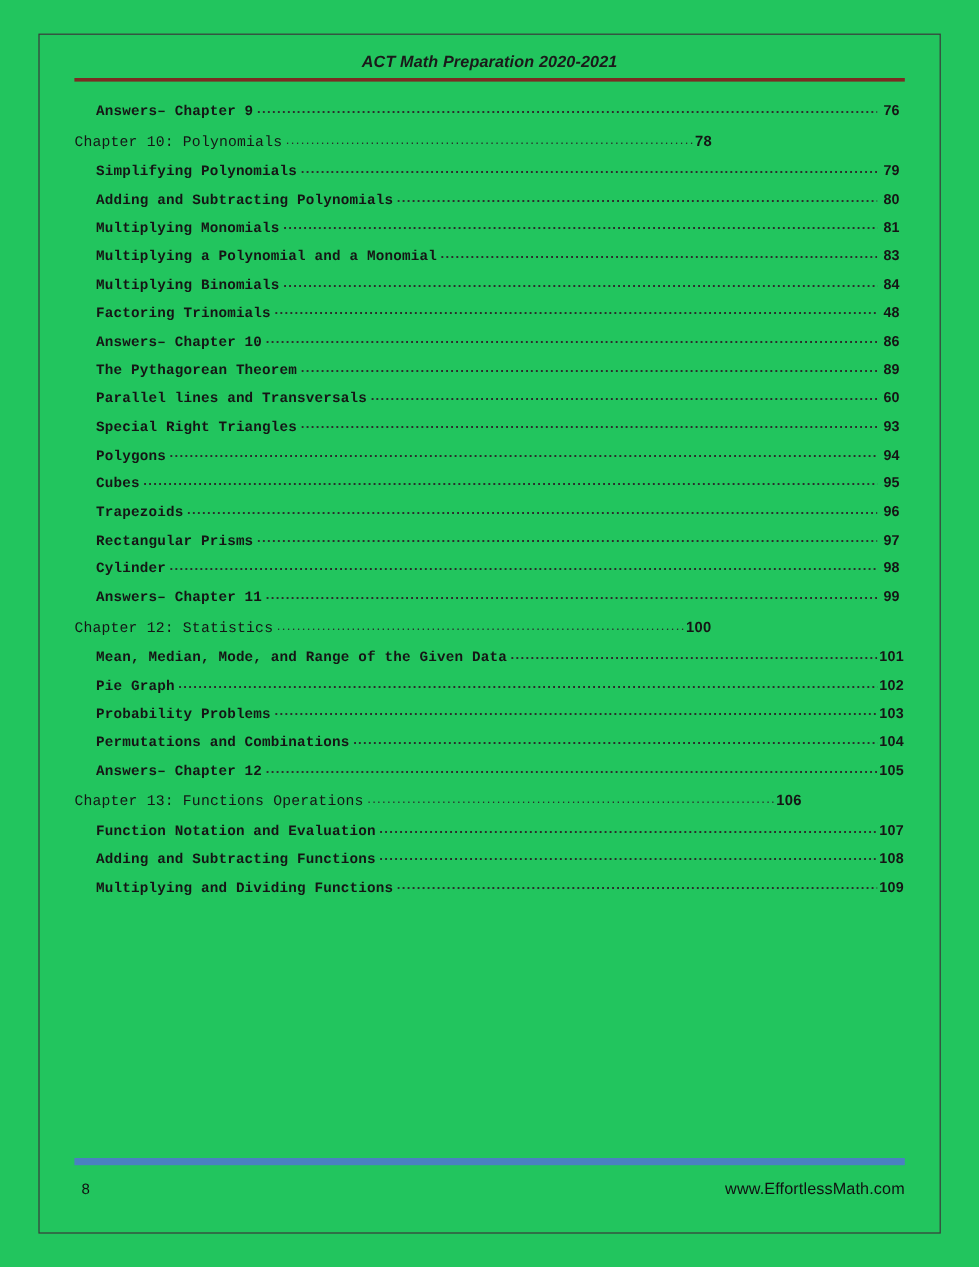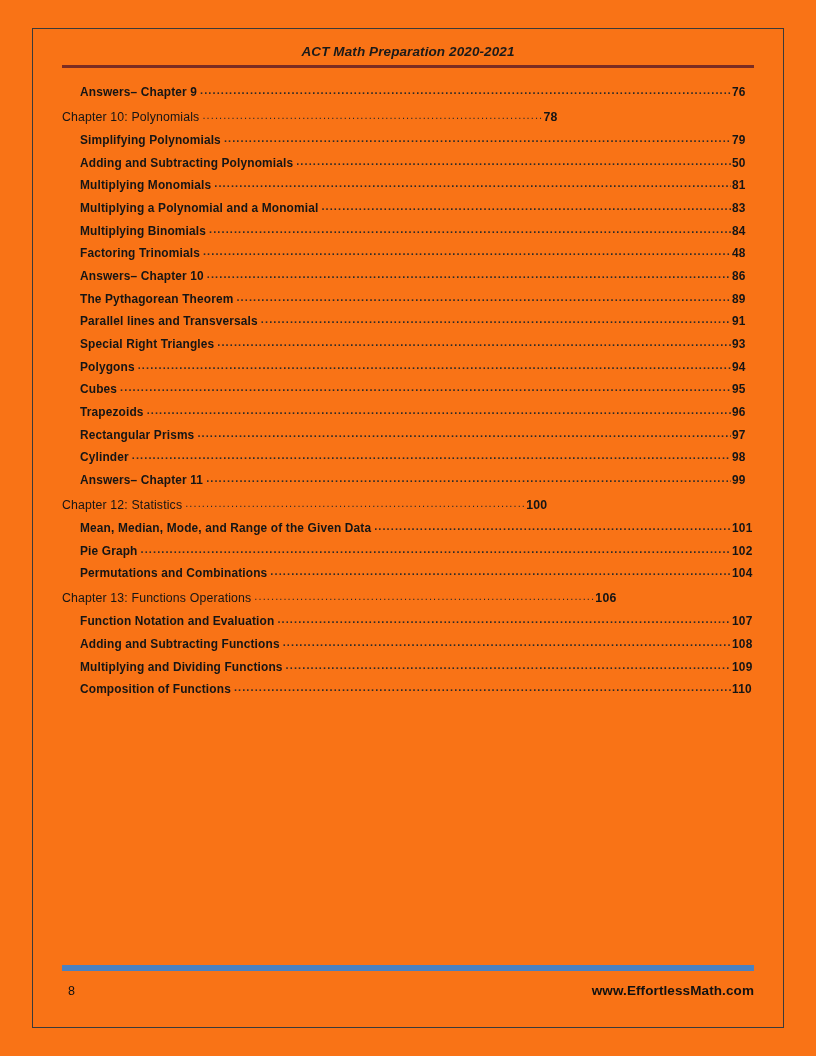--- a/index.html
+++ b/index.html
@@ -10,21 +10,21 @@
   body {
     width: 816px;
     height: 1056px;
     font-family: "Liberation Sans", sans-serif;
     -webkit-font-smoothing: antialiased;
   }
   .page {
     position: relative;
     width: 816px;
     height: 1056px;
-    background: #f97316;
+    background: #22c55e;
     box-sizing: border-box;
   }
   .page-border {
     position: absolute;
     left: 32px;
     top: 28px;
     right: 32px;
     bottom: 28px;
     border: 1px solid #3a3a3a;
     box-sizing: border-box;
@@ -69,37 +69,38 @@
   .toc-row.level-section {
     margin-top: 9px;
     margin-bottom: 9px;
     padding-left: 18px;
     font-weight: bold;
     font-size: 11.9px;
   }
   .toc-title {
     flex: 0 0 auto;
     letter-spacing: 0.15px;
+    font-family: Liberation Mono, monospace;
   }
   .toc-dots {
     flex: 1 1 auto;
     overflow: hidden;
     margin: 0 1px 0 3px;
     position: relative;
     top: -2px;
     color: #2b2b2b;
     letter-spacing: 1.1px;
     font-size: 11px;
   }
   .toc-dots::after {
     content: "........................................................................................................................................................................................................................";
   }
   .toc-page {
     flex: 0 0 auto;
-    text-align: left;
+    text-align: center;
     letter-spacing: 0.2px;
   }
   .level-chapter .toc-page {
     width: auto;
     font-weight: bold;
   }
   .level-section .toc-page {
     min-width: 22px;
   }
   
@@ -127,21 +128,21 @@
     align-items: baseline;
     justify-content: space-between;
   }
   .footer-page {
     font-size: 12.5px;
     color: #111;
     padding-left: 6px;
   }
   .footer-site {
     font-size: 13.5px;
-    font-weight: bold;
+    font-weight: normal;
     color: #111;
     letter-spacing: 0.1px;
   }
 </style>
 </head>
 <body>
 
 <div class="page">
   <div class="page-border"></div>
 
@@ -162,21 +163,21 @@
           <span class="spacer"></span>
         </div>
         <div class="toc-row level-section">
           <span class="toc-title">Simplifying Polynomials</span>
           <span class="toc-dots"></span>
           <span class="toc-page">79</span>
         </div>
         <div class="toc-row level-section">
           <span class="toc-title">Adding and Subtracting Polynomials</span>
           <span class="toc-dots"></span>
-          <span class="toc-page">50</span>
+          <span class="toc-page">80</span>
         </div>
         <div class="toc-row level-section">
           <span class="toc-title">Multiplying Monomials</span>
           <span class="toc-dots"></span>
           <span class="toc-page">81</span>
         </div>
         <div class="toc-row level-section">
           <span class="toc-title">Multiplying a Polynomial and a Monomial</span>
           <span class="toc-dots"></span>
           <span class="toc-page">83</span>
@@ -197,21 +198,21 @@
           <span class="toc-page">86</span>
         </div>
         <div class="toc-row level-section">
           <span class="toc-title">The Pythagorean Theorem</span>
           <span class="toc-dots"></span>
           <span class="toc-page">89</span>
         </div>
         <div class="toc-row level-section">
           <span class="toc-title">Parallel lines and Transversals</span>
           <span class="toc-dots"></span>
-          <span class="toc-page">91</span>
+          <span class="toc-page">60</span>
         </div>
         <div class="toc-row level-section">
           <span class="toc-title">Special Right Triangles</span>
           <span class="toc-dots"></span>
           <span class="toc-page">93</span>
         </div>
         <div class="toc-row level-section">
           <span class="toc-title">Polygons</span>
           <span class="toc-dots"></span>
           <span class="toc-page">94</span>
@@ -251,23 +252,33 @@
           <span class="toc-title">Mean, Median, Mode, and Range of the Given Data</span>
           <span class="toc-dots"></span>
           <span class="toc-page">101</span>
         </div>
         <div class="toc-row level-section">
           <span class="toc-title">Pie Graph</span>
           <span class="toc-dots"></span>
           <span class="toc-page">102</span>
         </div>
         <div class="toc-row level-section">
+          <span class="toc-title">Probability Problems</span>
+          <span class="toc-dots"></span>
+          <span class="toc-page">103</span>
+        </div>
+        <div class="toc-row level-section">
           <span class="toc-title">Permutations and Combinations</span>
           <span class="toc-dots"></span>
           <span class="toc-page">104</span>
+        </div>
+        <div class="toc-row level-section">
+          <span class="toc-title">Answers– Chapter 12</span>
+          <span class="toc-dots"></span>
+          <span class="toc-page">105</span>
         </div>
         <div class="toc-row level-chapter">
           <span class="toc-title">Chapter 13:  Functions Operations</span>
           <span class="toc-dots"></span>
           <span class="toc-page">106</span>
           <span class="spacer"></span>
         </div>
         <div class="toc-row level-section">
           <span class="toc-title">Function Notation and Evaluation</span>
           <span class="toc-dots"></span>
@@ -275,25 +286,20 @@
         </div>
         <div class="toc-row level-section">
           <span class="toc-title">Adding and Subtracting Functions</span>
           <span class="toc-dots"></span>
           <span class="toc-page">108</span>
         </div>
         <div class="toc-row level-section">
           <span class="toc-title">Multiplying and Dividing Functions</span>
           <span class="toc-dots"></span>
           <span class="toc-page">109</span>
-        </div>
-        <div class="toc-row level-section">
-          <span class="toc-title">Composition of Functions</span>
-          <span class="toc-dots"></span>
-          <span class="toc-page">110</span>
         </div>
       </div>
   </div>
 
   <div class="footer">
     <div class="footer-rule"></div>
     <div class="footer-row">
       <div class="footer-page">8</div>
       <div class="footer-site">www.EffortlessMath.com</div>
     </div>

